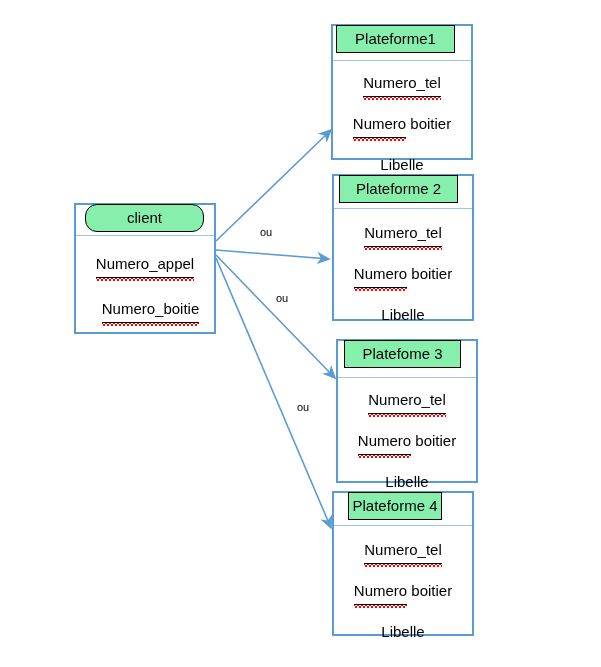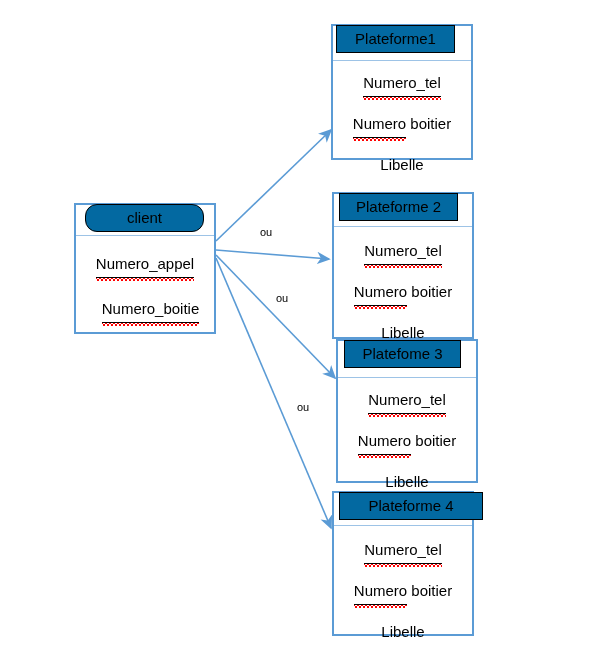--- a/index.html
+++ b/index.html
@@ -29,21 +29,21 @@
     position: absolute;
     box-sizing: border-box;
     border: 2px solid #5b9bd5;
     background: #ffffff;
   }
 
   .entity-title {
     position: absolute;
     box-sizing: border-box;
     border: 1.5px solid #000000;
-    background: #0369a1;
+    background: #86efac;
     text-align: center;
     font-size: 15px;
     line-height: 26px;
     height: 28px;
     white-space: nowrap;
     color: #000000;
   }
 
   .title-rule {
     position: absolute;
@@ -149,42 +149,42 @@
   <div class="entity" style="left:331px; top:24px; width:142px; height:136px;">
     <div class="entity-title" style="left:3px; top:-1px; width:119px;">Plateforme1</div>
     <div class="title-rule" style="top:34px;"></div>
     <div class="attrs" style="top:42px;">
       <span class="attr" style="margin-top:6px;"><span class="u sq">Numero_tel</span></span>
       <span class="attr" style="margin-top:18px;"><span class="u sq">Numero</span><span> boitier</span></span>
       <span class="attr" style="margin-top:18px;"><span>Libelle</span></span>
     </div>
   </div>
 
-  <div class="entity" style="left:332px; top:192px; width:142px; height:147px;">
+  <div class="entity" style="left:332px; top:174px; width:142px; height:147px;">
     <div class="entity-title" style="left:5px; top:-1px; width:119px;">Plateforme 2</div>
     <div class="title-rule" style="top:32px;"></div>
     <div class="attrs" style="top:40px;">
       <span class="attr" style="margin-top:8px;"><span class="u sq">Numero_tel</span></span>
       <span class="attr" style="margin-top:18px;"><span class="u sq">Numero</span><span> boitier</span></span>
       <span class="attr" style="margin-top:18px;"><span>Libelle</span></span>
     </div>
   </div>
 
   <div class="entity" style="left:336px; top:339px; width:142px; height:144px;">
     <div class="entity-title" style="left:6px; top:-1px; width:117px;">Platefome 3</div>
     <div class="title-rule" style="top:36px;"></div>
     <div class="attrs" style="top:44px;">
       <span class="attr" style="margin-top:6px;"><span class="u sq">Numero_tel</span></span>
       <span class="attr" style="margin-top:18px;"><span class="u sq">Numero</span><span> boitier</span></span>
       <span class="attr" style="margin-top:18px;"><span>Libelle</span></span>
     </div>
   </div>
 
   <div class="entity" style="left:332px; top:491px; width:142px; height:145px;">
-    <div class="entity-title" style="left:5px; top:-1px; width:144px;">Plateforme 4</div>
+    <div class="entity-title" style="left:14px; top:-1px; width:94px;">Plateforme 4</div>
     <div class="title-rule" style="top:32px;"></div>
     <div class="attrs" style="top:40px;">
       <span class="attr" style="margin-top:8px;"><span class="u sq">Numero_tel</span></span>
       <span class="attr" style="margin-top:18px;"><span class="u sq">Numero</span><span> boitier</span></span>
       <span class="attr" style="margin-top:18px;"><span>Libelle</span></span>
     </div>
   </div>
 
 </div>
 

